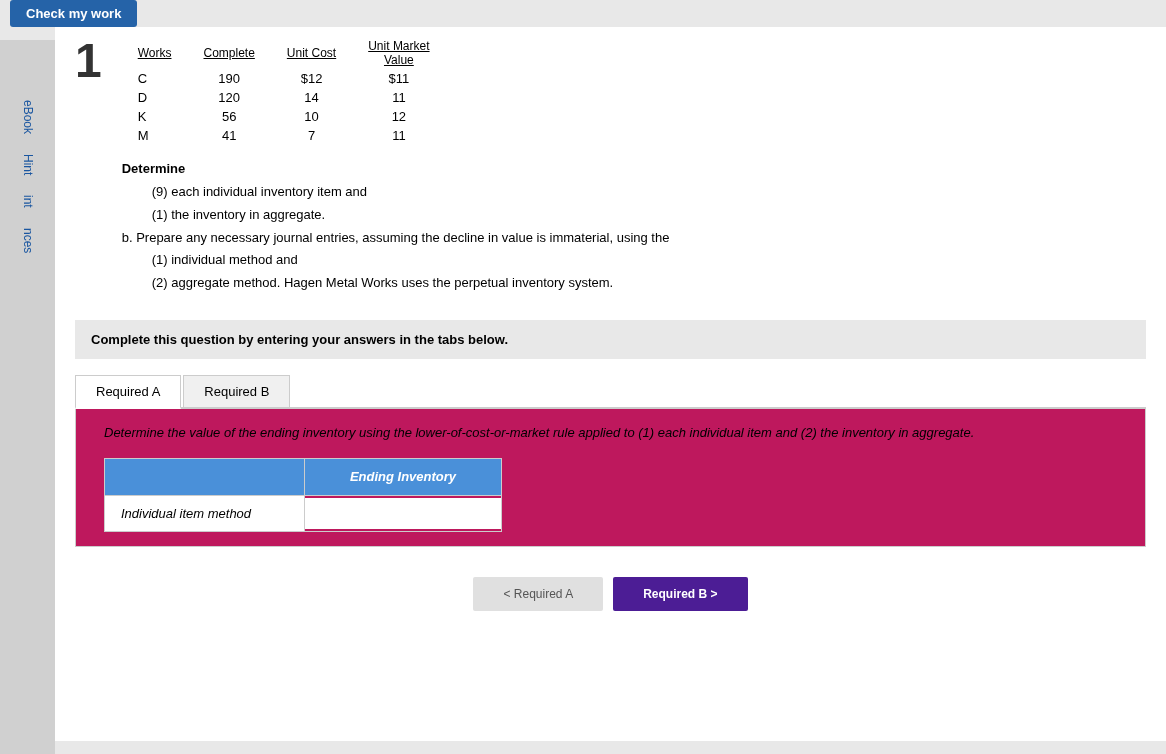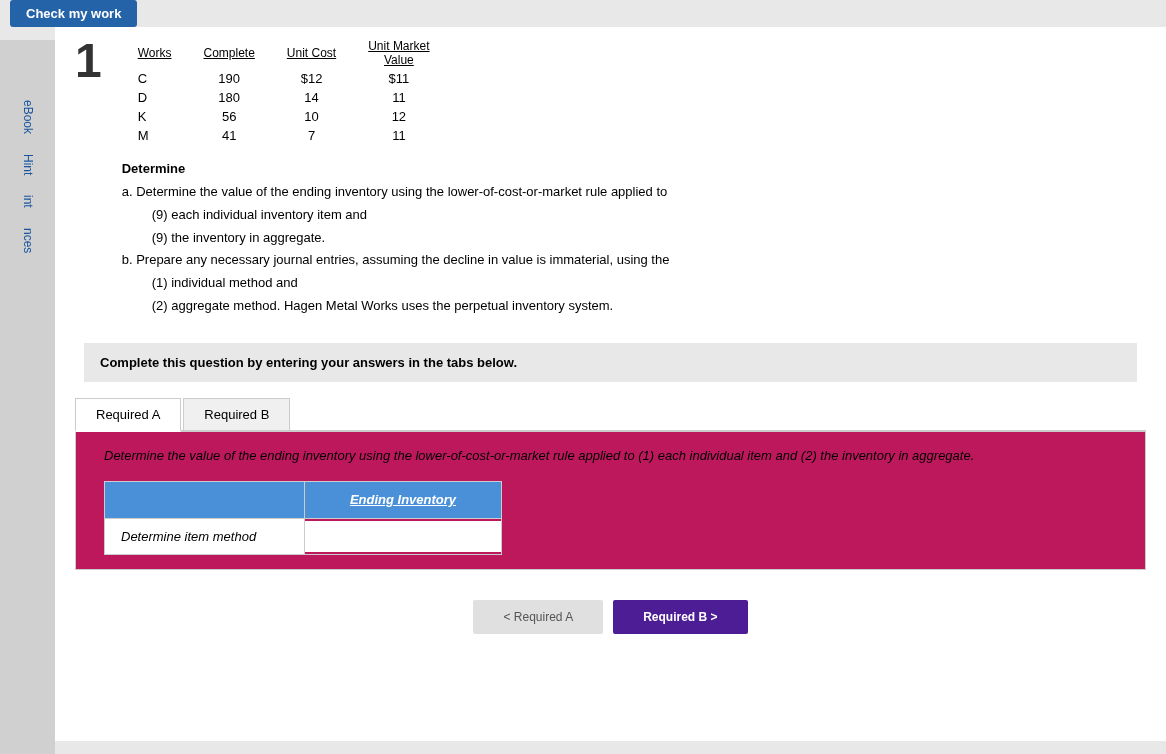--- a/index.html
+++ b/index.html
@@ -101,21 +101,21 @@
       line-height: 1.6;
     }
 
     .required-text p {
       margin-bottom: 2px;
     }
 
     .instruction-box {
       background: #e8e8e8;
       padding: 12px 16px;
-      margin: 16px 9px;
+      margin: 16px 0;
       font-weight: bold;
       font-size: 13px;
     }
 
     .tabs-container {
       display: flex;
       border-bottom: 2px solid #ccc;
       margin-bottom: 0;
     }
 
@@ -265,21 +265,21 @@
         </thead>
         <tbody>
           <tr>
             <td>C</td>
             <td>190</td>
             <td>$12</td>
             <td>$11</td>
           </tr>
           <tr>
             <td>D</td>
-            <td>180</td>
+            <td>120</td>
             <td>14</td>
             <td>11</td>
           </tr>
           <tr>
             <td>K</td>
             <td>56</td>
             <td>10</td>
             <td>12</td>
           </tr>
           <tr>
@@ -287,23 +287,22 @@
             <td>41</td>
             <td>7</td>
             <td>11</td>
           </tr>
         </tbody>
       </table>
 
       <div class="required-section">
         <div class="required-title">Determine</div>
         <div class="required-text">
-          <p>a. Determine the value of the ending inventory using the lower-of-cost-or-market rule applied to</p>
           <p style="padding-left: 30px;">(9) each individual inventory item and</p>
-          <p style="padding-left: 30px;">(9) the inventory in aggregate.</p>
+          <p style="padding-left: 30px;">(1) the inventory in aggregate.</p>
           <p>b. Prepare any necessary journal entries, assuming the decline in value is immaterial, using the</p>
           <p style="padding-left: 30px;">(1) individual method and</p>
           <p style="padding-left: 30px;">(2) aggregate method. Hagen Metal Works uses the perpetual inventory system.</p>
         </div>
       </div>
 
     </div>
   </div>
 
   <div class="instruction-box">Complete this question by entering your answers in the tabs below.</div>
@@ -313,26 +312,26 @@
     <div class="tab">Required B</div>
   </div>
 
   <div class="tab-content">
     <p>Determine the value of the ending inventory using the lower-of-cost-or-market rule applied to (1) each individual item and (2) the inventory in aggregate.</p>
 
     <table class="answer-table">
       <thead>
         <tr>
           <th style="background: #4a90d9; border: 1px solid #ccc;"></th>
-          <th style="background: #4a90d9; border: 1px solid #ccc; text-decoration: underline;">Ending Inventory</th>
+          <th style="background: #4a90d9; border: 1px solid #ccc;">Ending Inventory</th>
         </tr>
       </thead>
       <tbody>
         <tr>
-          <td class="label-cell">Determine item method</td>
+          <td class="label-cell">Individual item method</td>
           <td class="input-cell">
             <input type="text" value="" style="">
           </td>
         </tr>
       </tbody>
     </table>
   </div>
 
   <div class="nav-buttons">
     <button class="nav-btn prev">

